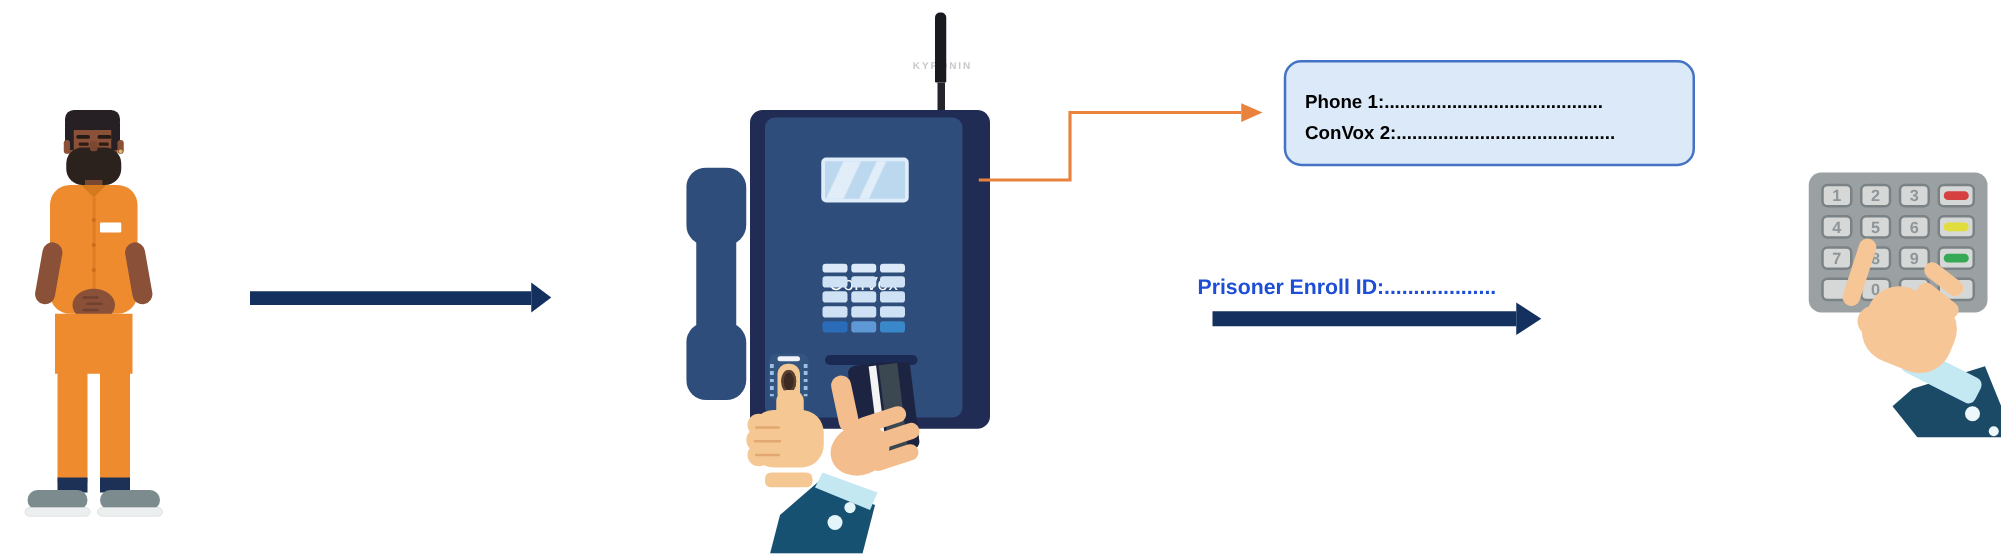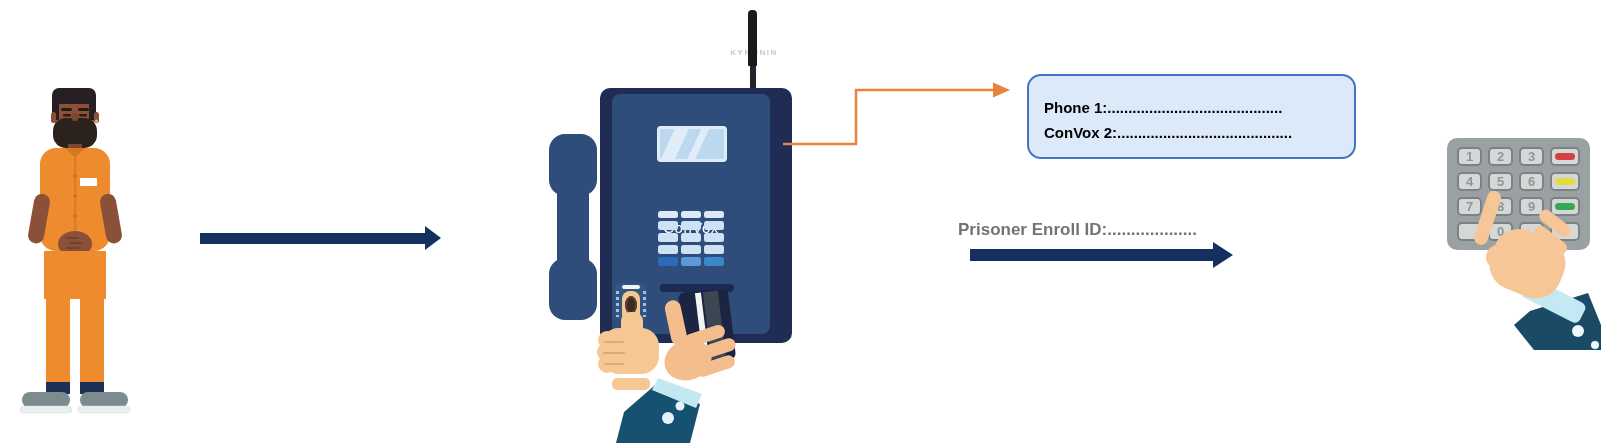--- a/index.html
+++ b/index.html
@@ -44,23 +44,23 @@
   .sc-bar{left:7px;top:2px;width:18px;height:4px;border-radius:2px;background:#f0f4fa;}
   .sc-dash{top:8px;width:3px;height:26px;
            background:repeating-linear-gradient(#9cc1e8 0 3px, transparent 3px 6px);}
   .sc-thumbtip{left:7px;top:8px;width:18px;height:27px;background:#f2c894;border-radius:8px 8px 3px 3px;}
   .sc-print{left:10px;top:13px;width:12px;height:18px;border-radius:50%;background:#3a2a21;
             box-shadow:inset 0 0 0 2px #5d4130;}
 
   
   .bubble{left:1027px;top:48px;width:329px;height:85px;box-sizing:border-box;background:#dbe9f8;
           border:2px solid #4472c4;border-radius:14px;padding:19px 0 0 15px;
-          font-size:15px;font-weight:bold;color:#000;line-height:25px;white-space:nowrap;overflow:hidden;margin-top:26px;}
-
-  .enroll{left:958px;top:220px;font-size:17px;font-weight:bold;color:#737373;white-space:nowrap;}
+          font-size:15px;font-weight:bold;color:#000;line-height:25px;white-space:nowrap;overflow:hidden;}
+
+  .enroll{left:958px;top:220px;font-size:17px;font-weight:bold;color:#1d4ed8;white-space:nowrap;}
 
   
   .panel{left:1447px;top:138px;background:#9ba1a3;border-radius:10px;
          display:grid;grid-template-columns:repeat(3,25px) 30px;grid-template-rows:repeat(4,19px);
          gap:6px;padding:9px 10px;}
   .pbtn{background:#d5d8d6;border:2px solid #7b8285;border-radius:5px;display:flex;
         align-items:center;justify-content:center;font-size:13px;font-weight:bold;color:#8f9598;}
   .pill{width:20px;height:7px;border-radius:3.5px;}
 </style>
 </head>

